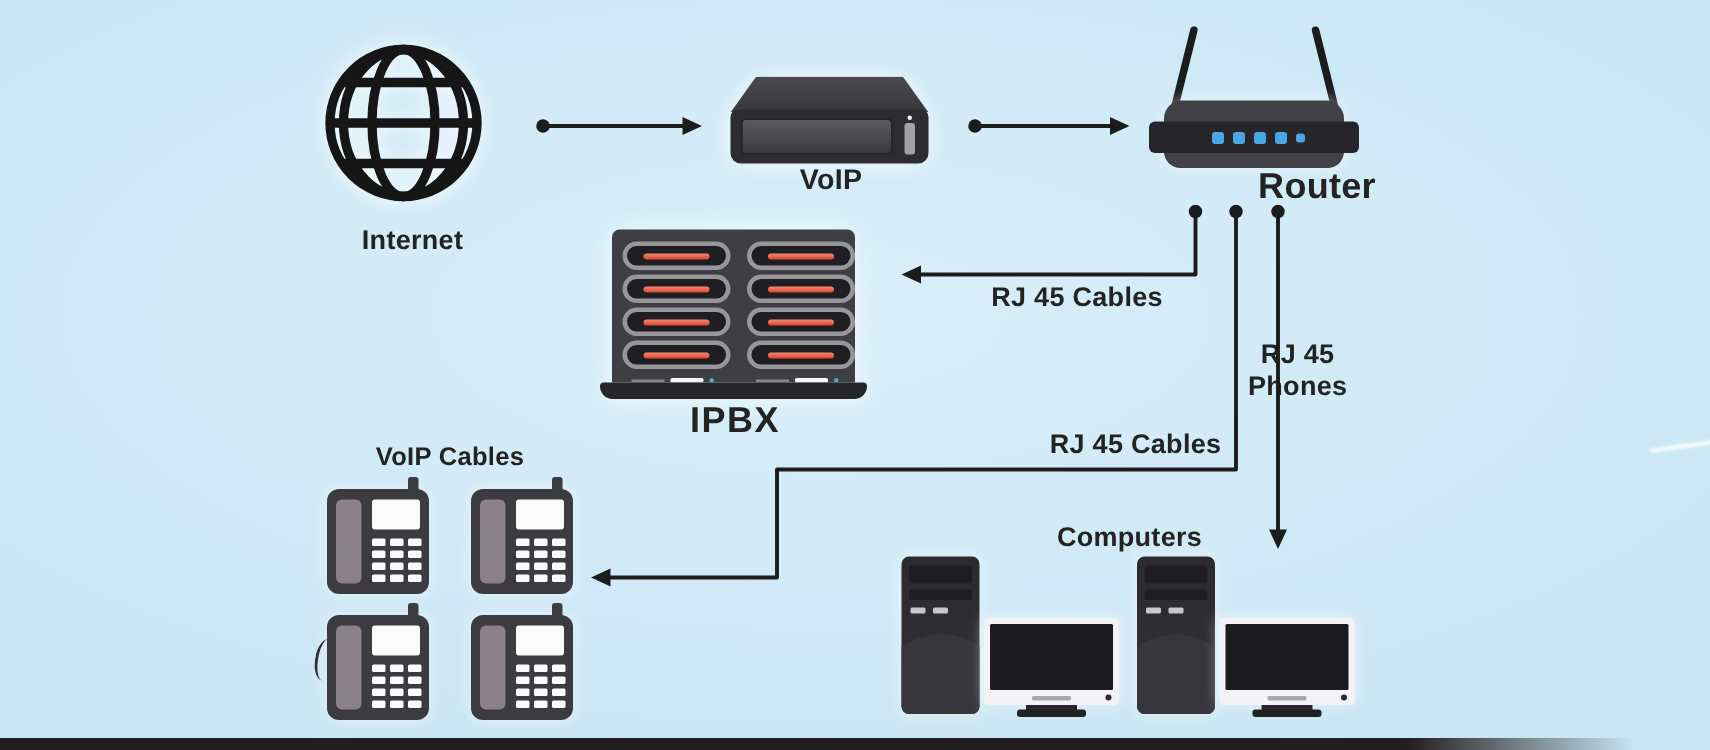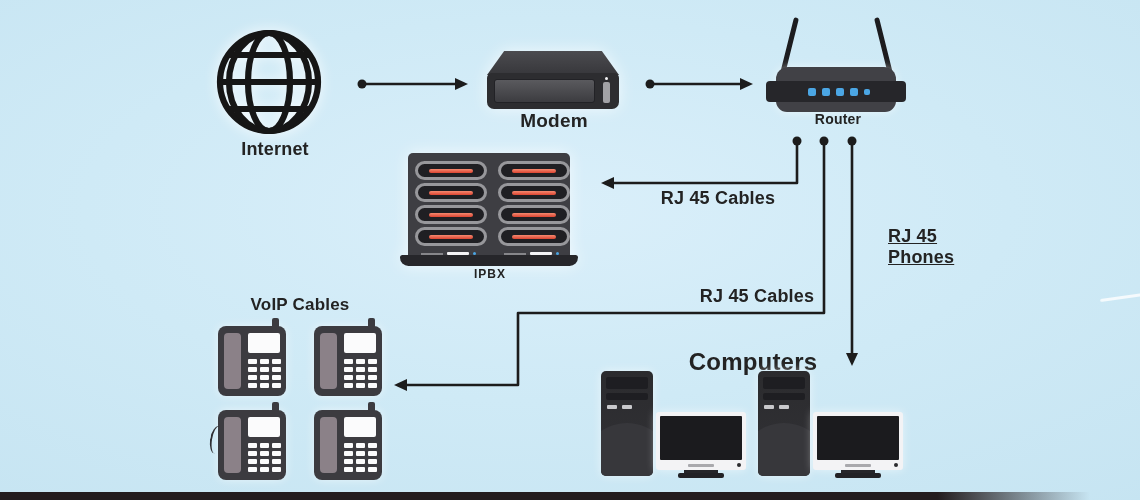--- a/index.html
+++ b/index.html
@@ -134,45 +134,45 @@
       <g stroke="#161616" stroke-width="6.2" fill="none">
         <circle cx="56" cy="56" r="49"></circle>
         <ellipse cx="56" cy="56" rx="21" ry="49"></ellipse>
         <ellipse cx="56" cy="56" rx="40" ry="49"></ellipse>
         <line x1="7" y1="56" x2="105" y2="56"></line>
         <line x1="15" y1="29" x2="97" y2="29"></line>
         <line x1="15" y1="83" x2="97" y2="83"></line>
       </g>
     </svg>
   </div>
-  <div class="label" style="left:275px;top:139px;font-size:18px;">Internet</div>
+  <div class="label" style="left:275px;top:150px;font-size:18px;">Internet</div>
 
   <div class="modem">
     <div class="modem-top"></div>
     <div class="modem-front">
       <div class="modem-inset"></div>
       <div class="modem-bar"></div>
       <div class="modem-dot"></div>
     </div>
   </div>
-  <div class="label" style="left:554px;top:110px;font-size:19px;">Modem</div>
+  <div class="label" style="left:554px;top:110px;font-size:19px;">VoIP</div>
 
   <div class="router">
     <div class="antenna left"></div>
     <div class="antenna right"></div>
     <div class="router-body"></div>
     <div class="router-band">
         <span class="led"></span>
         <span class="led"></span>
         <span class="led"></span>
         <span class="led"></span>
         <span class="led"></span>
       </div>
   </div>
-  <div class="label" style="left:838px;top:111px;font-size:14px;">Router</div>
+  <div class="label" style="left:878px;top:111px;font-size:24px;">Router</div>
 
   <div class="ipbx">
     <div class="ipbx-body">
       <div class="ipbx-col">
         <div>
             <div class="slot">
               <div class="slot-bar"></div>
             </div>
             <div class="slot">
               <div class="slot-bar"></div>
@@ -207,25 +207,25 @@
           </div>
         <div class="ind-row">
           <span class="ind-gray"></span>
           <span class="ind-white"></span>
           <span class="ind-dot"></span>
         </div>
       </div>
     </div>
     <div class="ipbx-base"></div>
   </div>
-  <div class="label" style="left:490px;top:267px;font-size:12px;letter-spacing:1px;">IPBX</div>
+  <div class="label" style="left:490px;top:267px;font-size:24px;letter-spacing:1px;">IPBX</div>
 
   <div class="label" style="left:718px;top:188px;font-size:18px;">RJ 45 Cables</div>
   <div class="label" style="left:757px;top:286px;font-size:18px;">RJ 45 Cables</div>
-  <div class="label" style="left:888px;top:226px;font-size:18px;transform:none;line-height:21px;text-align:left;text-decoration:underline;">
+  <div class="label" style="left:832px;top:226px;font-size:18px;transform:none;line-height:21px;text-align:center;">
     <div>RJ 45</div>
     <div>Phones</div>
   </div>
 
   <div class="label" style="left:300px;top:295px;font-size:17px;">VoIP Cables</div>
 
   <div class="phone p1">
     <div class="ph-ant"></div>
     <div class="handset"></div>
     <div class="ph-display"></div>
@@ -296,21 +296,21 @@
         <span class="key"></span>
         <span class="key"></span>
         <span class="key"></span>
         <span class="key"></span>
         <span class="key"></span>
         <span class="key"></span>
         <span class="key"></span>
       </div>
   </div>
 
-  <div class="label" style="left:753px;top:348px;font-size:24px;">Computers</div>
+  <div class="label" style="left:753px;top:348px;font-size:18px;">Computers</div>
 
   <div class="pc-set s1">
     <div class="tower">
       <div class="bay1"></div>
       <div class="bay2"></div>
       <div class="btns">
         <span class="btn"></span>
         <span class="btn"></span>
       </div>
       <div class="tower-arc"></div>

